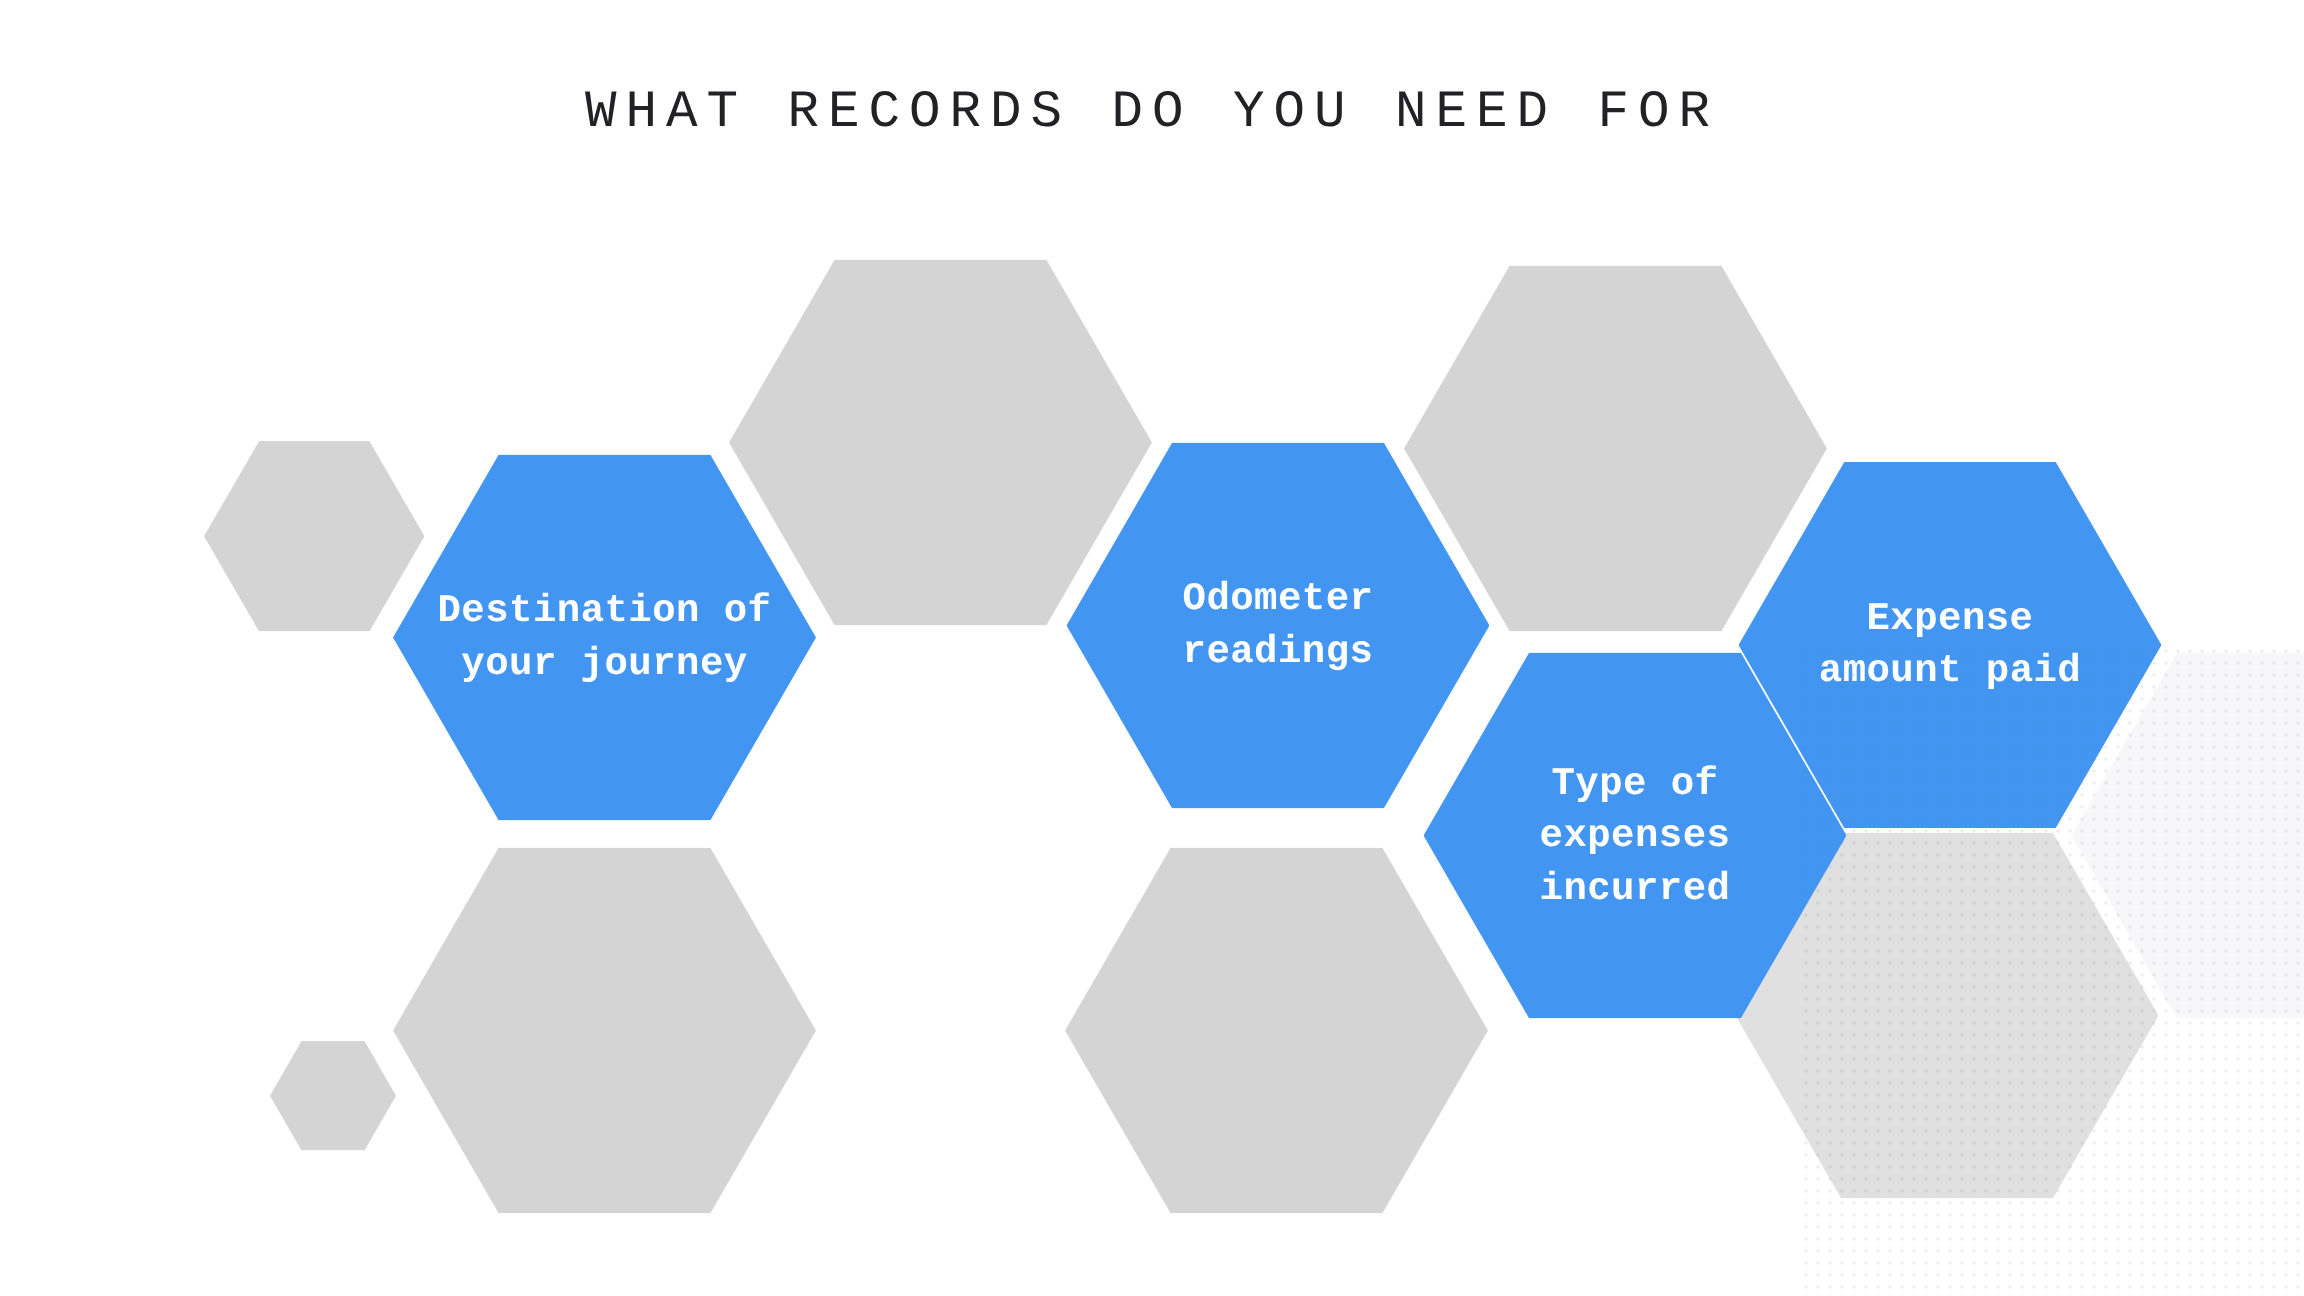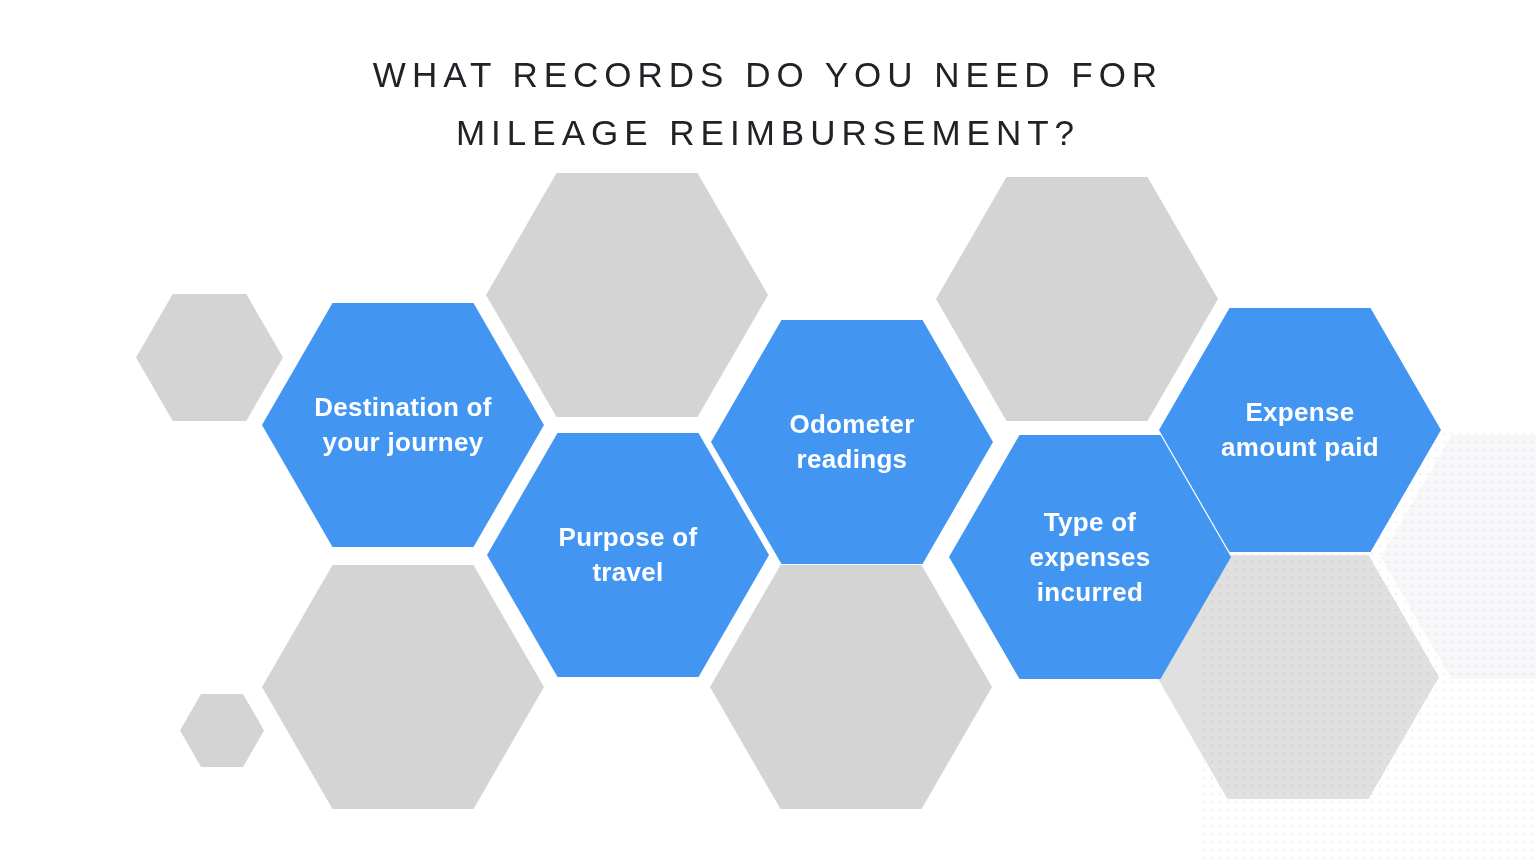--- a/index.html
+++ b/index.html
@@ -6,21 +6,21 @@
     margin: 0;
     padding: 0;
     background: #ffffff;
   }
   .canvas {
     position: relative;
     width: 1536px;
     height: 864px;
     overflow: hidden;
     background: var(--background, #ffffff);
-    font-family: Liberation Sans, sans-serif;
+    font-family: Liberation Mono, monospace;
   }
   .title {
     position: absolute;
     top: 46px;
     left: 0;
     width: 100%;
     text-align: center;
     color: var(--title-text, #212126);
     font-size: 35px;
     font-weight: 400;
@@ -59,44 +59,39 @@
     pointer-events: none;
   }
 </style>
 </head>
 <body>
 
 <div class="canvas">
 
   <div class="title">
     <div>WHAT RECORDS DO YOU NEED FOR</div>
-    <div>MILEAGE REIMBURSEMENT?</div>
   </div>
 
   <div class="hex gray" style="left:136px; top:294px; width:147px; height:127px;"></div>
   <div class="hex gray" style="left:486px; top:173px; width:282px; height:244px;"></div>
   <div class="hex gray" style="left:936px; top:177px; width:282px; height:244px;"></div>
   <div class="hex gray" style="left:262px; top:565px; width:282px; height:244px;"></div>
   <div class="hex gray" style="left:710px; top:565px; width:282px; height:244px;"></div>
   <div class="hex gray-light hex" style="left:1157px; top:555px; width:282px; height:244px;"></div>
   <div class="hex gray" style="left:180px; top:694px; width:84px; height:73px;"></div>
   <div class="hex faint" style="left:1381px; top:435px; width:282px; height:244px;"></div>
 
 
   <div class="hex blue" style="left:262px; top:303px; width:282px; height:244px;">
     <span class="hex-label">Destination of
 your journey</span>
   </div>
 
-  <div class="hex blue" style="left:487px; top:433px; width:282px; height:244px;">
-    <span class="hex-label">Purpose of
-travel</span>
-  </div>
 
-  <div class="hex blue" style="left:711px; top:320px; width:282px; height:244px;">
+  <div class="hex blue" style="left:711px; top:295px; width:282px; height:244px;">
     <span class="hex-label">Odometer
 readings</span>
   </div>
 
   <div class="hex blue" style="left:949px; top:435px; width:282px; height:244px;">
     <span class="hex-label">Type of
 expenses
 incurred</span>
   </div>
 

